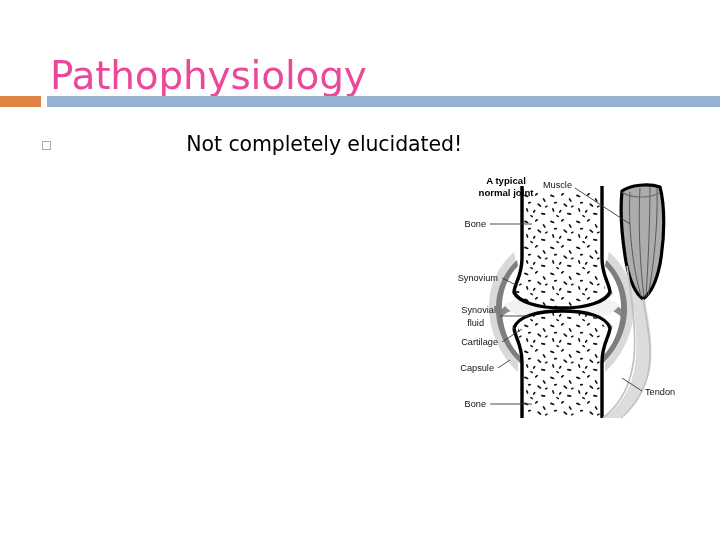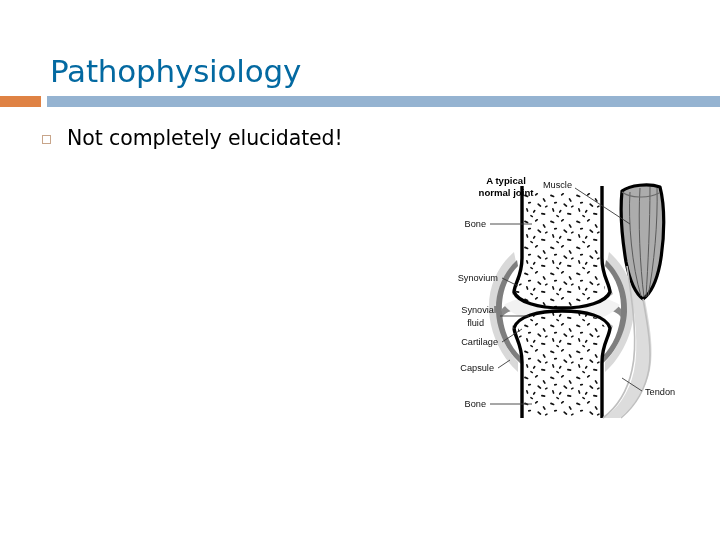--- a/index.html
+++ b/index.html
@@ -19,23 +19,23 @@
     position: absolute;
     inset: 0;
     background: #ffffff;
   }
 
   
   .title {
     position: absolute;
     left: 50px;
     top: 28px;
-    font-size: 31px;
+    font-size: 39px;
     line-height: 44px;
-    color: #0369a1;
+    color: #ec4899;
     font-family: "DejaVu Sans", sans-serif;
     font-weight: 400;
     letter-spacing: -0.2px;
     white-space: nowrap;
   }
 
   
   .rule-orange {
     position: absolute;
     left: 0px;
@@ -50,22 +50,23 @@
     top: 96px;
     right: 0px;
     height: 11px;
     background: #95B3D1;
   }
 
   
   .body-list {
     position: absolute;
     left: 42px;
-    top: 126px;
+    top: 132px;
     width: 420px;
+    text-align: right;
   }
   .bullet-row {
     display: flex;
     align-items: flex-start;
     margin-bottom: 2px;
   }
   .bullet-mark {
     flex: 0 0 auto;
     width: 9px;
     height: 9px;

